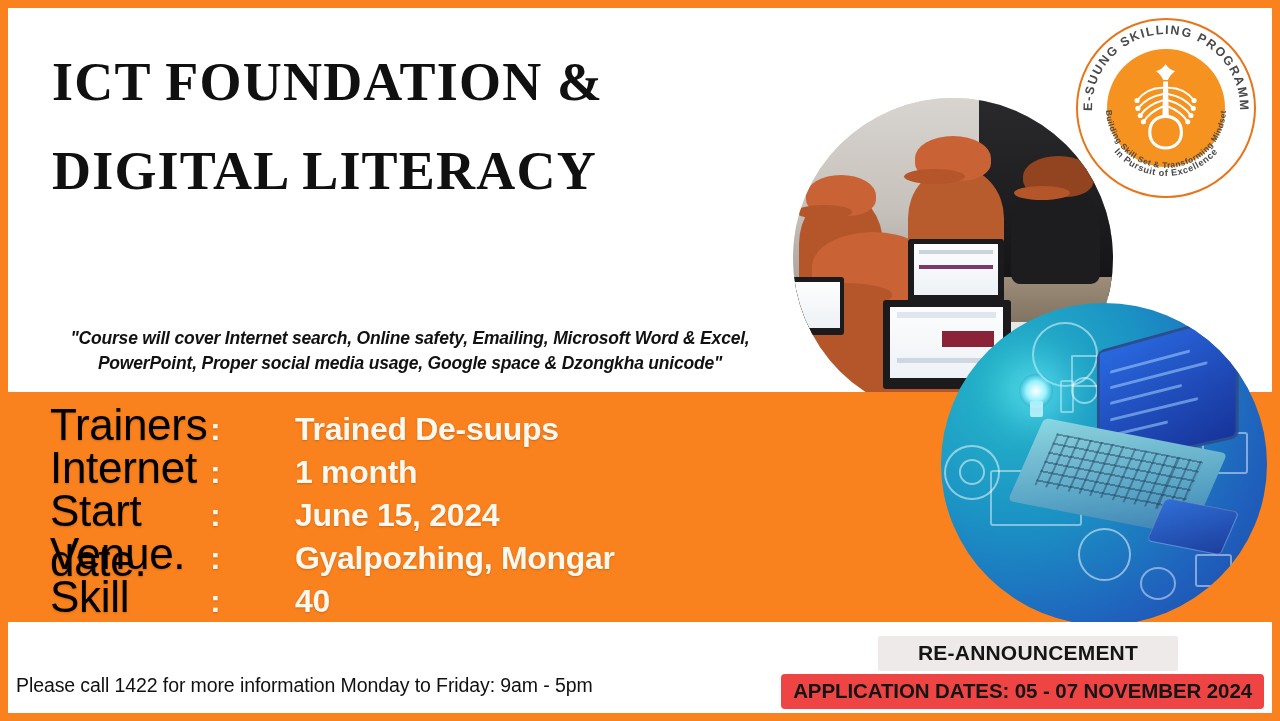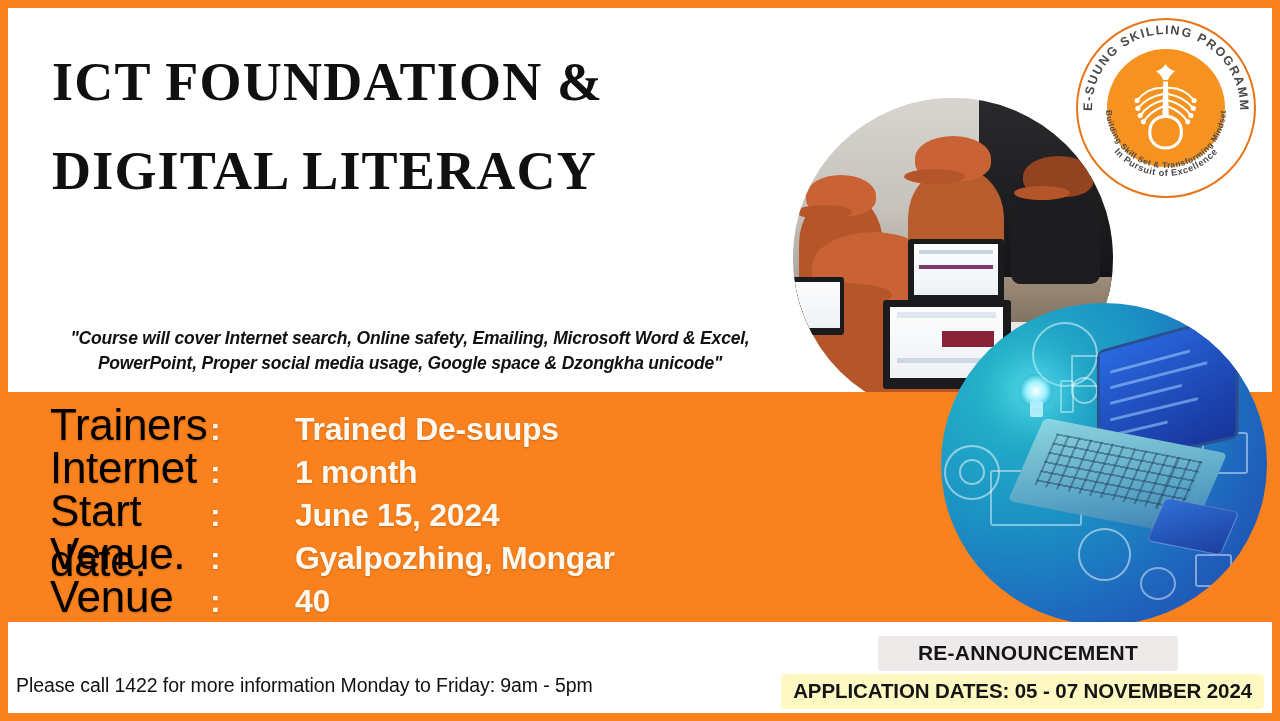--- a/index.html
+++ b/index.html
@@ -144,21 +144,21 @@
     top: 14px;
     background: #EFEAEA;
     border-radius: 2px;
     font-size: 21px;
     letter-spacing: 0.2px;
     padding: 5px 40px 6px 40px;
   }
   .badge-dates {
     right: 8px;
     top: 52px;
-    background: #fef9c3;
+    background: #ef4444;
     border-radius: 4px;
     font-size: 20.5px;
     letter-spacing: -0.1px;
     padding: 5px 12px 6px 12px;
   }
 
   
   .photo-class {
     position: absolute;
     left: 793px;
@@ -406,21 +406,21 @@
         <div class="val">June 15, 2024</div>
       </div>
 
       <div class="row">
         <div class="lbl">Venue.</div>
         <div class="sep">:</div>
         <div class="val">Gyalpozhing, Mongar</div>
       </div>
 
       <div class="row">
-        <div class="lbl">Venue</div>
+        <div class="lbl">Skill</div>
         <div class="sep">:</div>
         <div class="val">40</div>
       </div>
 
     </div>
   </div>
 
   <div class="photo-tech">
     <div class="tech-icon" style="left:28%; top:6%; width:19%; height:19%;"></div>
     <div class="tech-rect" style="left:36.5%; top:24%; width:3%; height:9%; border-radius:2px;"></div>

